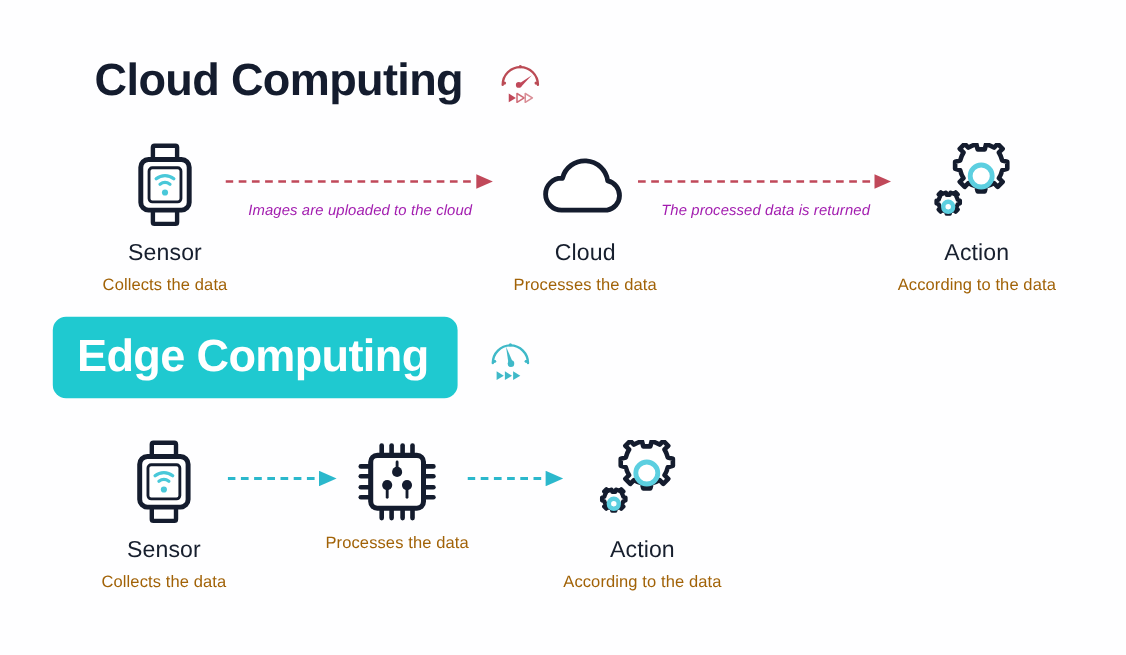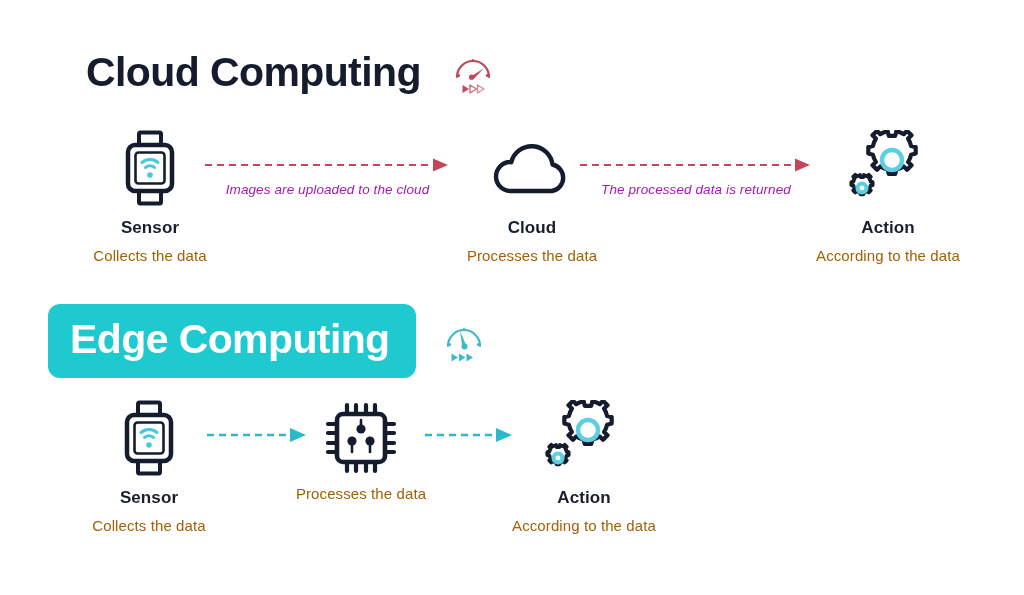--- a/index.html
+++ b/index.html
@@ -22,21 +22,21 @@
     background: #fefeff;
   }
 
   
   .section-head {
     position: absolute;
     display: flex;
     align-items: center;
   }
   #cloud-head { left: 56px; top: 44px; margin-left: 30px; }
-  #edge-head  { left: 48px; top: 304px; }
+  #edge-head  { left: 48px; top: 288px; }
 
   .plain-title {
     font-size: 41px;
     font-weight: 700;
     letter-spacing: -0.6px;
     color: #141c2e;
     line-height: 1;
     white-space: nowrap;
   }
 
@@ -73,22 +73,22 @@
     text-align: center;
     width: 200px;
   }
   .node .icon-wrap {
     height: 76px;
     display: flex;
     align-items: center;
     justify-content: center;
   }
   .node .node-title {
-    font-size: 17px;
-    font-weight: 700;
+    font-size: 21px;
+    font-weight: 400;
     color: #171f2e;
     margin-top: 12px;
     letter-spacing: 0.1px;
   }
   .node .node-sub {
     font-size: 15px;
     font-weight: 400;
     color: #a16207;
     margin-top: 9px;
     letter-spacing: 0.1px;

